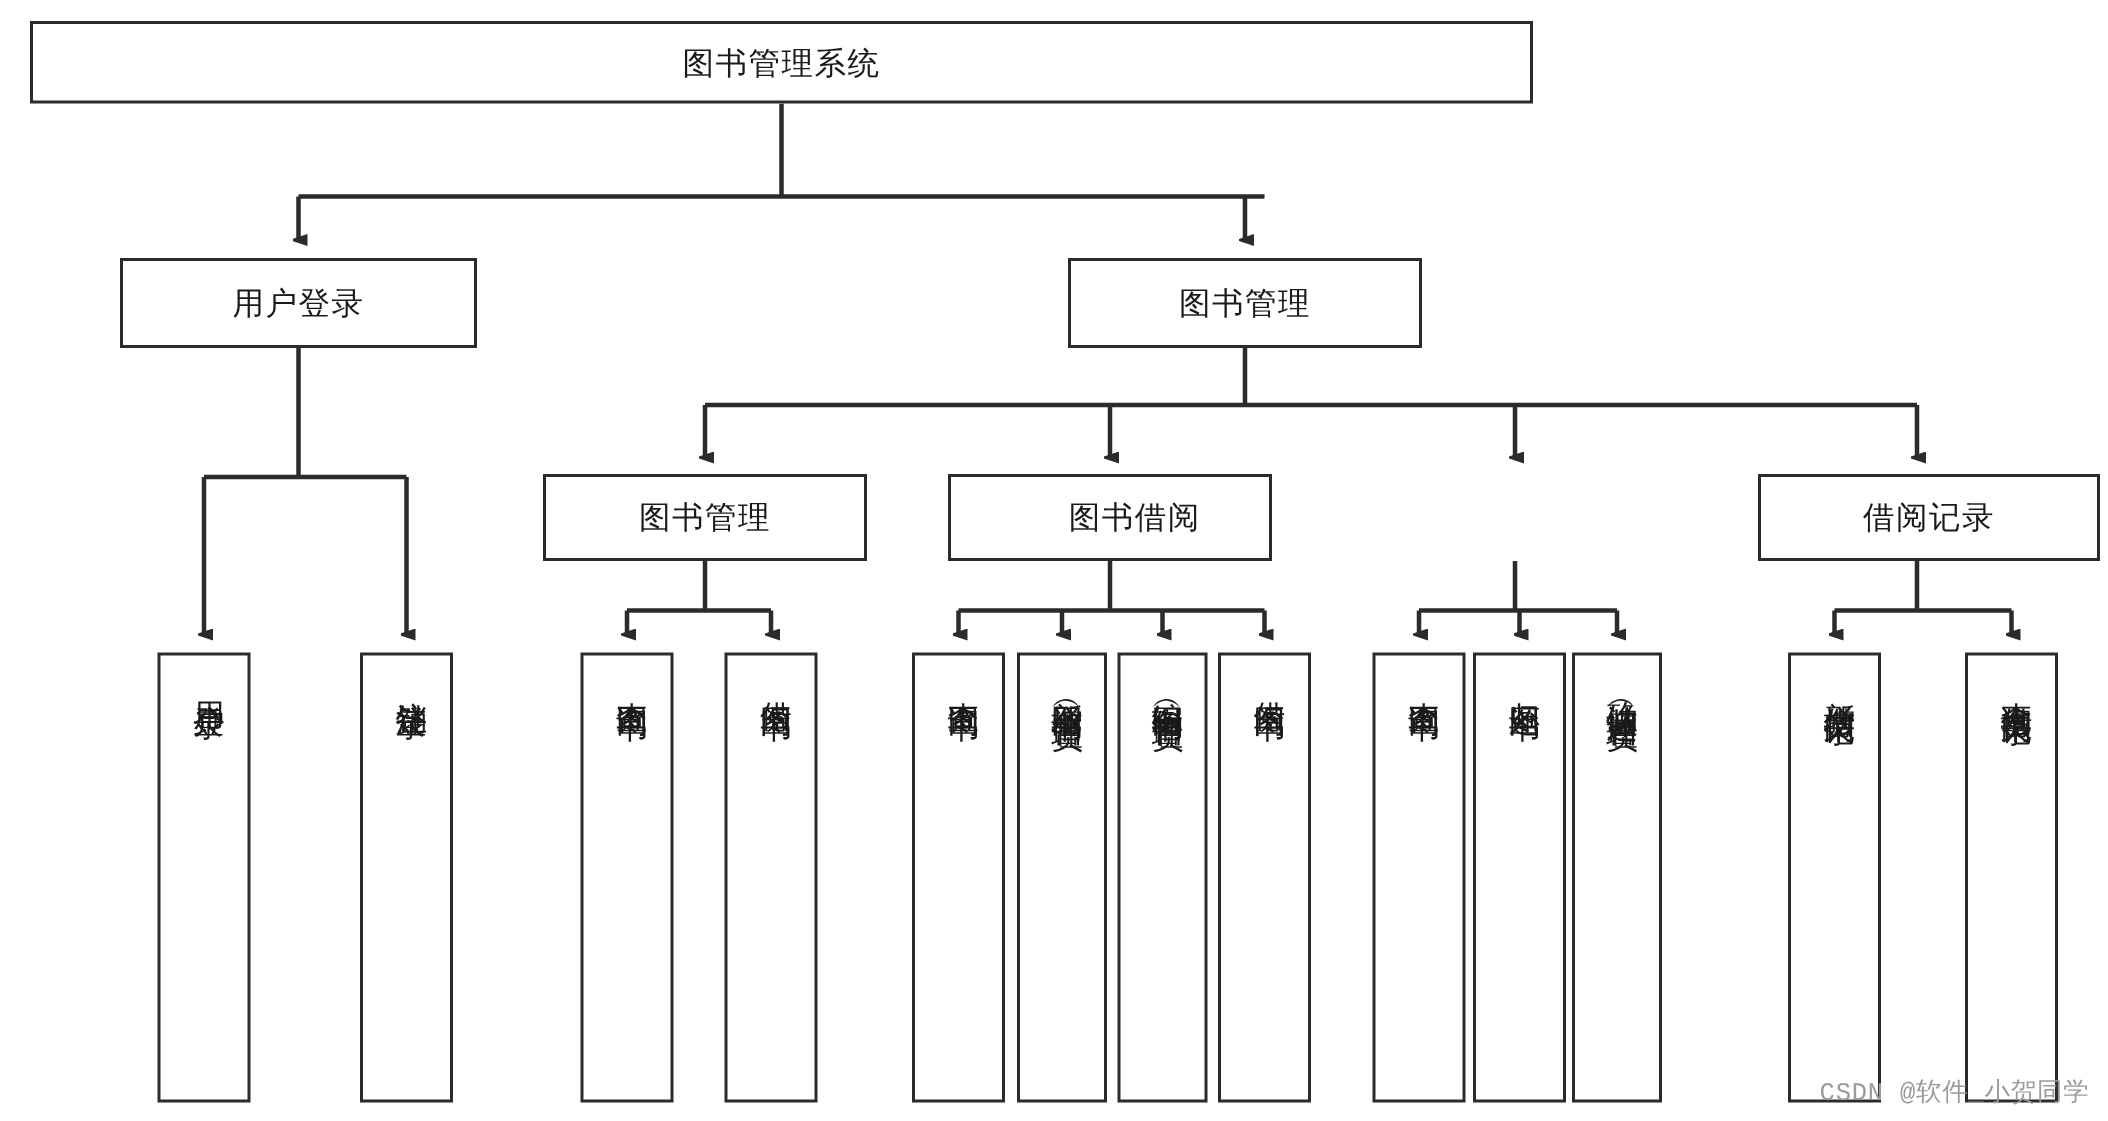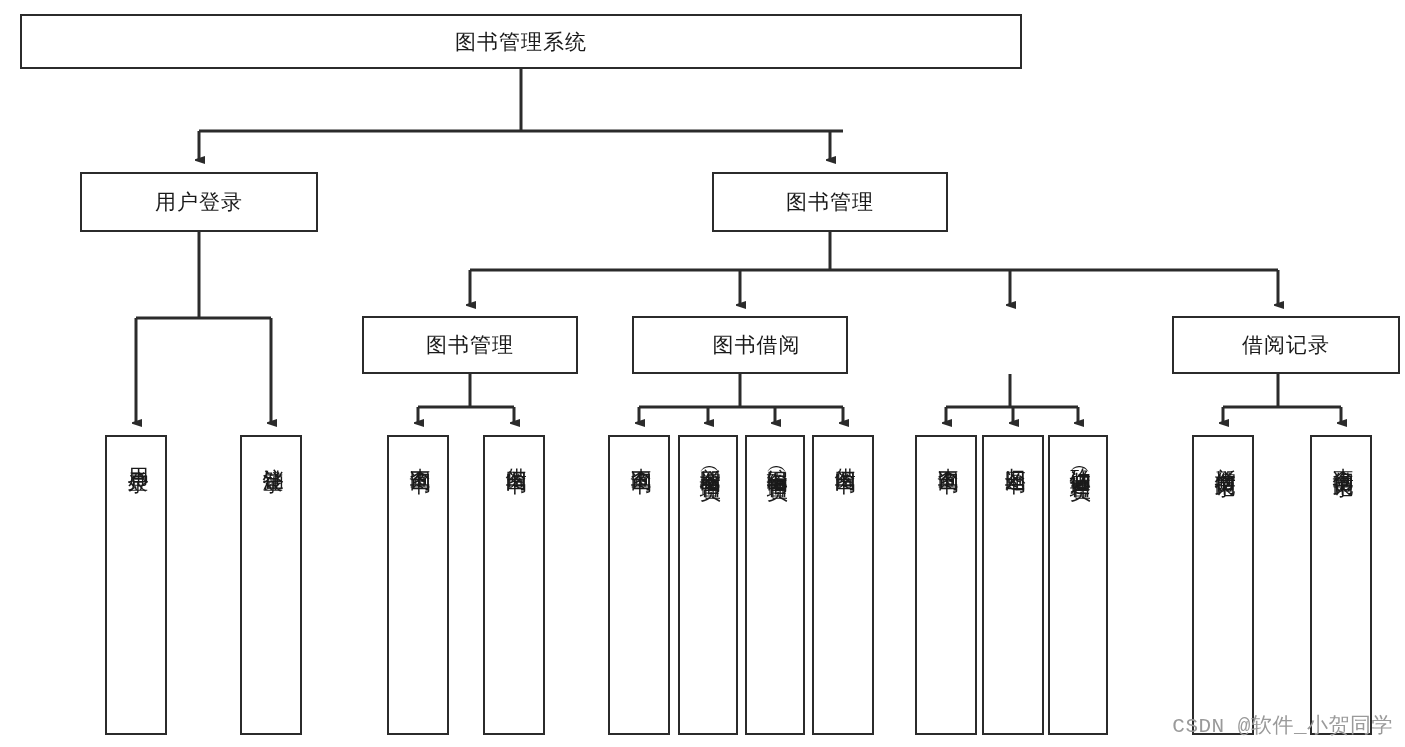--- a/index.html
+++ b/index.html
@@ -49,21 +49,21 @@
     text-orientation: upright;
     font-size: 21px;
     line-height: 1.08;
     letter-spacing: 2px;
     white-space: nowrap;
   }
   .watermark {
     position: absolute;
     right: 12px;
     bottom: 8px;
-    font-size: 21px;
+    font-size: 17px;
     color: #9a9a9a;
     white-space: nowrap;
     letter-spacing: 0.5px;
   }
 </style>
 </head>
 <body>
 
 <div id="canvas">
 

